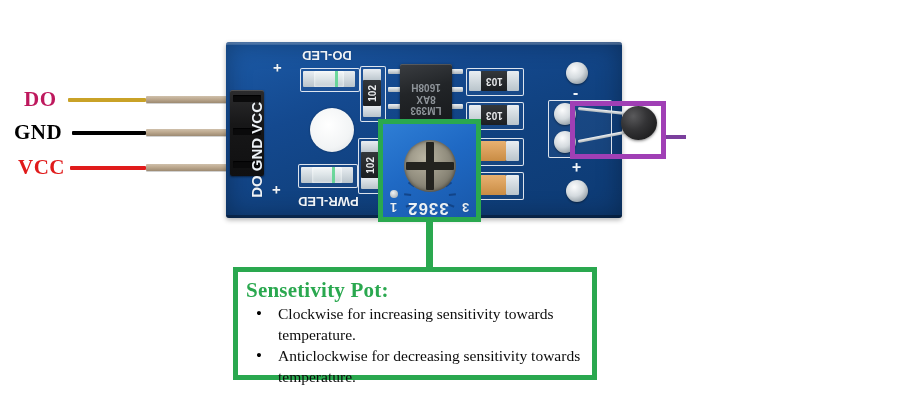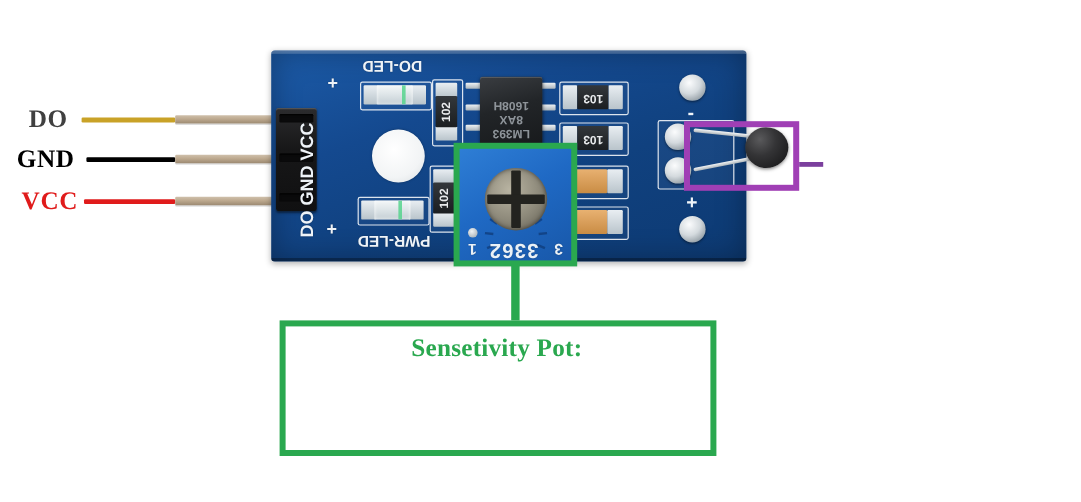--- a/index.html
+++ b/index.html
@@ -212,21 +212,20 @@
     display:flex;align-items:center;justify-content:center;
     font-family:"Liberation Serif", serif;
     font-size:20px;
     color:#111111;
     letter-spacing:.3px;
   }
 
   .pot-callout{
     box-sizing:border-box;
     padding:6px 10px 8px 8px;
-    text-align:center;
   }
   .pot-callout h3{
     margin:0 0 1px 0;
     font-family:"Liberation Serif", serif;
     font-size:21px;
     font-weight:bold;
     letter-spacing:.2px;
   }
   .bullets{margin:0;padding:0;list-style:none;}
   .bullets li{
@@ -243,21 +242,21 @@
     position:absolute;left:10px;top:-1px;
     font-size:17px;color:#000;
   }
 </style>
 </head>
 <body>
 
 <div class="stage">
 
   <div class="abs" style="left:24px;top:89px;">
-    <span class="pinlabel" style="color:#404040;">DO</span>
+    <span class="pinlabel" style="color:#be185d;">DO</span>
   </div>
   <div class="abs wire" style="left:68px;top:98px;width:78px;background:#c9a227;"></div>
   <div class="abs pin" style="left:146px;top:96px;width:90px;"></div>
 
   <div class="abs" style="left:14px;top:122px;">
     <span class="pinlabel" style="color:#000000;">GND</span>
   </div>
   <div class="abs wire" style="left:72px;top:131px;width:74px;background:#000000;"></div>
   <div class="abs pin" style="left:146px;top:129px;width:90px;"></div>
 
@@ -393,15 +392,19 @@
   <div class="abs therm-bead" style="left:621px;top:106px;width:36px;height:34px;"></div>
 
   <div class="abs" style="left:570px;top:101px;width:96px;height:58px;border:5px solid #a03fb5;box-sizing:border-box;"></div>
   <div class="abs callout-line" style="left:666px;top:135px;width:20px;height:4px;background:#7b3f9d;"></div>
 
   <div class="abs" style="left:378px;top:119px;width:103px;height:103px;border:5px solid #2aa84f;box-sizing:border-box;"></div>
   <div class="abs callout-line" style="left:426px;top:220px;width:7px;height:50px;background:#2aa84f;"></div>
 
   <div class="abs callout-box pot-callout" style="left:233px;top:267px;width:364px;height:113px;border:5px solid #2aa84f;">
     <h3 style="color:#2aa84f;">Sensetivity Pot:</h3>
+    <ul class="bullets">
+      <li>Clockwise for increasing sensitivity towards temperature.</li>
+      <li>Anticlockwise for decreasing sensitivity towards temperature.</li>
+    </ul>
   </div>
 
 </div>
 
 </body></html>

